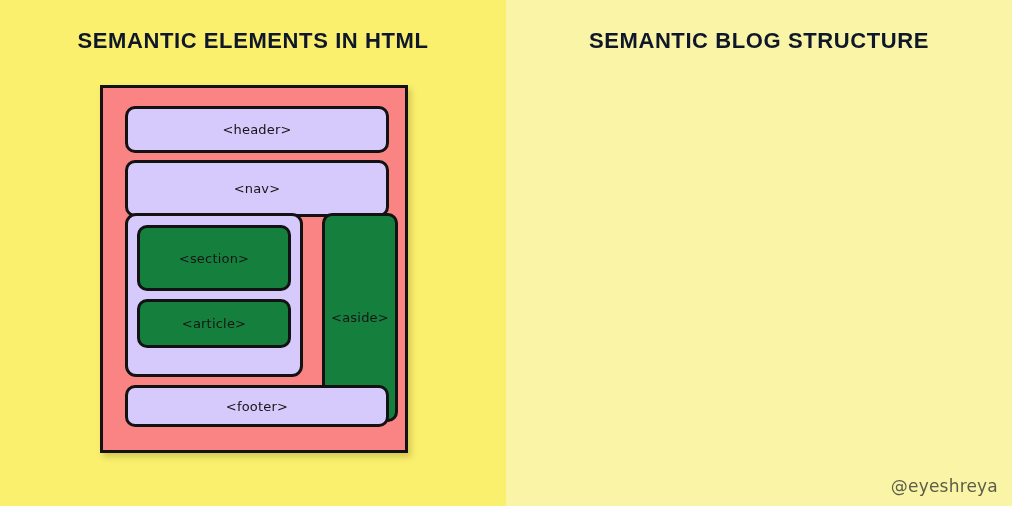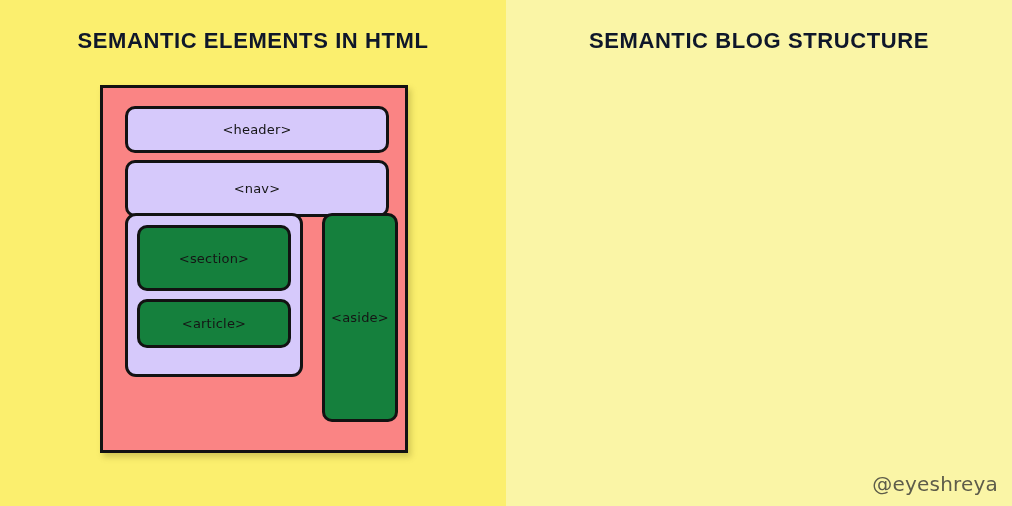--- a/index.html
+++ b/index.html
@@ -100,21 +100,21 @@
   }
   .l-section { left: 9px; top: 9px;  width: 154px; height: 66px; }
   .l-article { left: 9px; top: 83px; width: 154px; height: 49px; }
 
   
   .watermark {
     position: absolute;
     right: 14px;
     bottom: 10px;
     font-family: "DejaVu Sans", sans-serif;
-    font-size: 20px;
+    font-size: 17px;
     color: #5D5C4A;
     letter-spacing: 0.2px;
   }
 </style>
 </head>
 <body>
 
 <div class="canvas">
 
   <div class="panel panel-left">
@@ -143,20 +143,23 @@
               <span class="block-label">&lt;article&gt;</span>
             </div>
 
           </div>
         </div>
 
         <div class="block fill-yellow l-aside">
           <span class="block-label">&lt;aside&gt;</span>
         </div>
 
+        <div class="block fill-purple l-footer">
+          <span class="block-label">&lt;footer&gt;</span>
+        </div>
 
       </div>
     </div>
   </div>
 
   <div class="panel panel-right">
 
     <div class="panel-title">SEMANTIC BLOG STRUCTURE</div>
 
     <div class="watermark">@eyeshreya</div>

